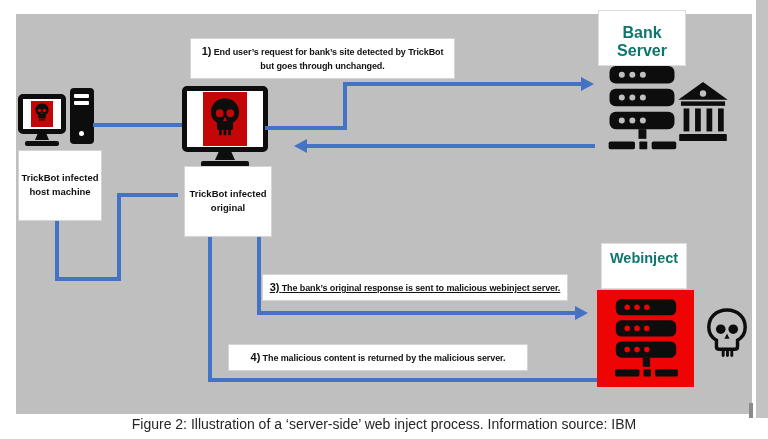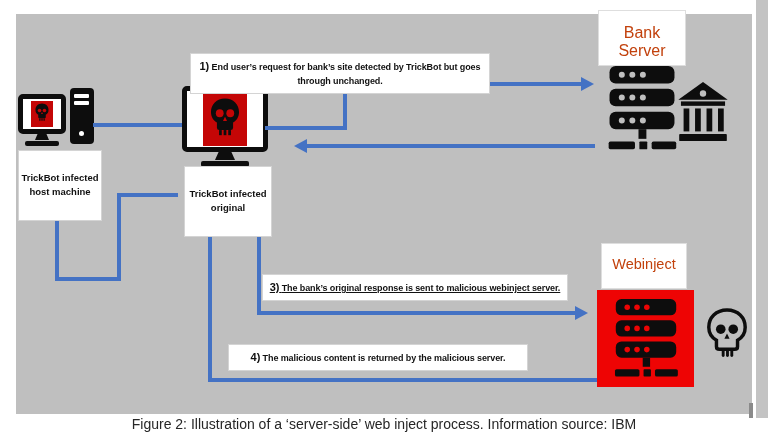--- a/index.html
+++ b/index.html
@@ -34,21 +34,21 @@
   }
   .step-num{font-size:11px;}
   .node-label{
     position:absolute;background:#fff;border:1px solid var(--box-border);
     text-align:center;font-weight:bold;font-size:9.5px;line-height:1.5;
     color:#111;padding:20px 2px;z-index:4;
   }
   .node-label span{display:block;}
   .big-label{
     position:absolute;background:#fff;border:1px solid #dedede;
-    text-align:center;font-weight:normal;color:#c2410c;z-index:4;
+    text-align:center;font-weight:bold;color:#0f766e;z-index:4;
   }
   
   .monitor{position:absolute;z-index:2;}
   .screen{border:5px solid var(--ink);border-radius:5px;background:#fff;
     display:flex;align-items:center;justify-content:center;}
   .redsq{background:var(--screen-red);display:flex;align-items:center;justify-content:center;}
   .neck{background:var(--ink);margin:0 auto;clip-path:polygon(18% 0,82% 0,100% 100%,0 100%);}
   .foot{background:var(--ink);border-radius:2px;margin:1px auto 0;}
   .tower{position:absolute;background:var(--ink);border-radius:4px;z-index:2;}
   .tower .slot{position:absolute;left:4px;width:15px;height:3.5px;background:#fff;border-radius:1px;}
@@ -153,21 +153,21 @@
       <circle cx="28" cy="13" r="3.6" fill="var(--canvas-bg)"></circle>
       <rect x="3" y="22" width="50" height="5" fill="#0d0d0d"></rect>
       <rect x="6" y="30" width="6.5" height="26" fill="#0d0d0d"></rect>
       <rect x="19" y="30" width="6.5" height="26" fill="#0d0d0d"></rect>
       <rect x="32" y="30" width="6.5" height="26" fill="#0d0d0d"></rect>
       <rect x="45" y="30" width="6.5" height="26" fill="#0d0d0d"></rect>
       <rect x="1" y="59" width="54" height="8" rx="1" fill="#0d0d0d"></rect>
     </svg>
   </span>
 
-  <div class="big-label" style="left:585px;top:229px;width:86px;height:46px;font-size:14.5px;line-height:1.45;padding-top:10px;">
+  <div class="big-label" style="left:585px;top:229px;width:86px;height:46px;font-size:14.5px;line-height:1.45;padding-top:4px;">
     <span style="display:block;">Webinject</span>
   </div>
   <div class="red-server-box" style="left:581px;top:276px;width:97px;height:97px;">
     <span style="line-height:0;">
       <svg width="66" height="80" viewBox="0 0 80 98">
         <rect x="3" y="0" width="74" height="20" rx="7" fill="#0d0d0d"></rect>
         <circle cx="17" cy="10" r="3.4" fill="var(--webinject-red)"></circle>
           <circle cx="29" cy="10" r="3.4" fill="var(--webinject-red)"></circle>
           <circle cx="41" cy="10" r="3.4" fill="var(--webinject-red)"></circle>
         <rect x="3" y="26" width="74" height="20" rx="7" fill="#0d0d0d"></rect>
@@ -190,21 +190,21 @@
       <path d="M24 3 C12.5 3 5 11 5 21 C5 27.5 8.5 32 13 34.5 L13 41 Q13 44 16 44 L32 44 Q35 44 35 41 L35 34.5 C39.5 32 43 27.5 43 21 C43 11 35.5 3 24 3 Z" fill="none" stroke="#0d0d0d" stroke-width="3.6"></path>
       <circle cx="17.5" cy="23" r="5" fill="#0d0d0d"></circle>
       <circle cx="30.5" cy="23" r="5" fill="#0d0d0d"></circle>
       <path d="M24 27.5 L21.3 33 L26.7 33 Z" fill="#0d0d0d"></path>
       <line x1="20" y1="44" x2="20" y2="50.5" stroke="#0d0d0d" stroke-width="3" stroke-linecap="round"></line>
       <line x1="24.5" y1="44" x2="24.5" y2="50.5" stroke="#0d0d0d" stroke-width="3" stroke-linecap="round"></line>
       <line x1="29" y1="44" x2="29" y2="50.5" stroke="#0d0d0d" stroke-width="3" stroke-linecap="round"></line>
     </svg>
   </span>
 
-  <div class="step-box" style="left:174px;top:39px;width:300px;">
+  <div class="step-box" style="left:174px;top:24px;width:265px;">
     <span class="step-num">1)</span> <span>End user’s request for bank’s site detected by TrickBot but goes through unchanged.</span>
   </div>
   <div class="step-box" style="left:246px;top:260px;width:306px;text-decoration:underline;">
     <span class="step-num">3)</span> <span>The bank’s original response is sent to malicious webinject server.</span>
   </div>
   <div class="step-box" style="left:212px;top:330px;width:300px;">
     <span class="step-num">4)</span> <span>The malicious content is returned by the malicious server.</span>
   </div>
 
   <div class="seg" style="left:77px;top:109px;width:89px;height:4px;"></div>

